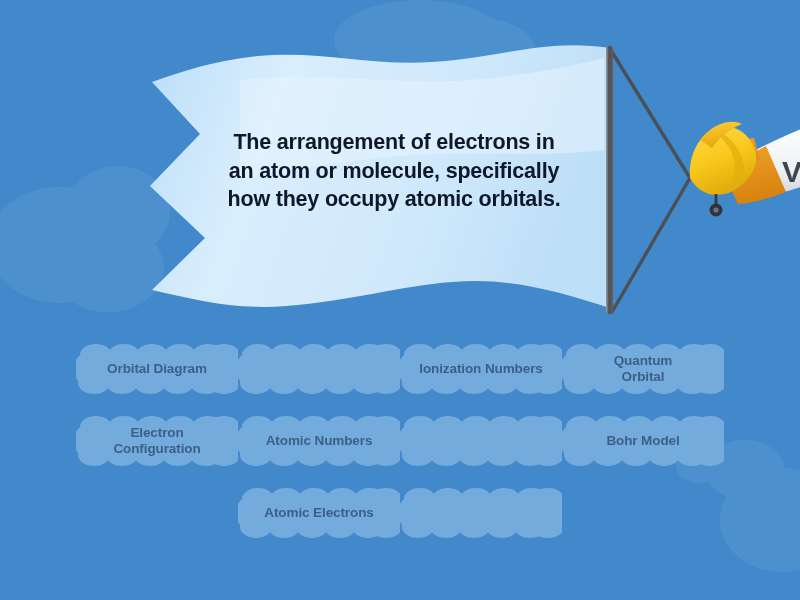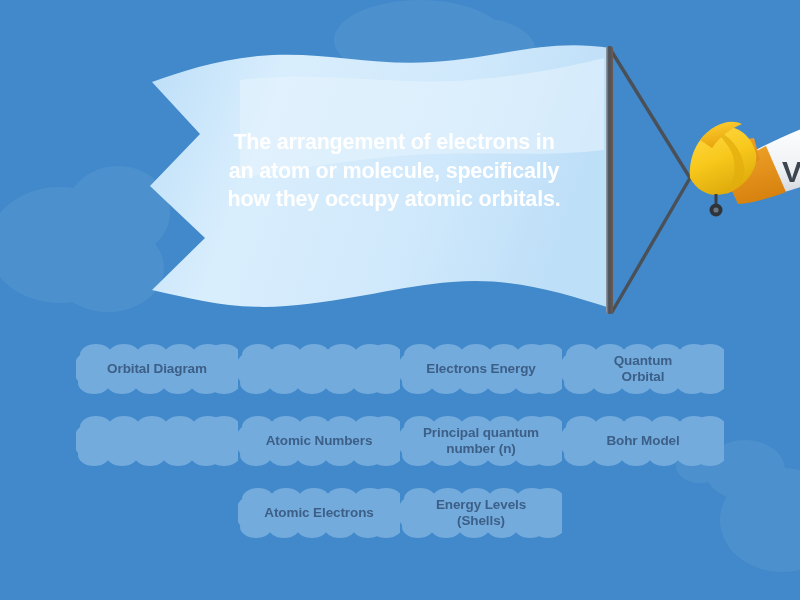--- a/index.html
+++ b/index.html
@@ -44,21 +44,21 @@
   
   #banner-text {
     position: absolute;
     left: 196px;
     top: 128px;
     width: 396px;
     text-align: center;
     font-size: 21.5px;
     font-weight: bold;
     line-height: 1.33;
-    color: #ffffff;
+    color: #0f172a;
     letter-spacing: -0.2px;
     white-space: pre-line;
   }
 
   
   #options {
     position: absolute;
     left: 0;
     top: 340px;
     width: 800px;
@@ -293,21 +293,21 @@
             <ellipse cx="18" cy="43" rx="16" ry="11"></ellipse>
             <ellipse cx="46" cy="43" rx="16" ry="11"></ellipse>
             <ellipse cx="74" cy="43" rx="16" ry="11"></ellipse>
             <ellipse cx="102" cy="43" rx="16" ry="11"></ellipse>
             <ellipse cx="130" cy="43" rx="16" ry="11"></ellipse>
             <ellipse cx="148" cy="43" rx="16" ry="11"></ellipse>
             <ellipse cx="8" cy="29" rx="10" ry="15"></ellipse>
             <ellipse cx="154" cy="29" rx="10" ry="15"></ellipse>
           </g>
         </svg>
-        <div class="opt-label">Electrons Energy</div>
+        <div class="opt-label">Ionization Numbers</div>
       </div>
       <div class="option">
         <svg class="cloud-bg" viewBox="0 0 162 58" preserveAspectRatio="none">
           <g fill="#74abdd">
             <rect x="6" y="10" width="150" height="38" rx="12"></rect>
             <ellipse cx="20" cy="15" rx="16" ry="11"></ellipse>
             <ellipse cx="48" cy="15" rx="16" ry="11"></ellipse>
             <ellipse cx="76" cy="15" rx="16" ry="11"></ellipse>
             <ellipse cx="104" cy="15" rx="16" ry="11"></ellipse>
             <ellipse cx="132" cy="15" rx="16" ry="11"></ellipse>
@@ -340,20 +340,22 @@
             <ellipse cx="18" cy="43" rx="16" ry="11"></ellipse>
             <ellipse cx="46" cy="43" rx="16" ry="11"></ellipse>
             <ellipse cx="74" cy="43" rx="16" ry="11"></ellipse>
             <ellipse cx="102" cy="43" rx="16" ry="11"></ellipse>
             <ellipse cx="130" cy="43" rx="16" ry="11"></ellipse>
             <ellipse cx="148" cy="43" rx="16" ry="11"></ellipse>
             <ellipse cx="8" cy="29" rx="10" ry="15"></ellipse>
             <ellipse cx="154" cy="29" rx="10" ry="15"></ellipse>
           </g>
         </svg>
+        <div class="opt-label">Electron
+Configuration</div>
       </div>
       <div class="option">
         <svg class="cloud-bg" viewBox="0 0 162 58" preserveAspectRatio="none">
           <g fill="#74abdd">
             <rect x="6" y="10" width="150" height="38" rx="12"></rect>
             <ellipse cx="20" cy="15" rx="16" ry="11"></ellipse>
             <ellipse cx="48" cy="15" rx="16" ry="11"></ellipse>
             <ellipse cx="76" cy="15" rx="16" ry="11"></ellipse>
             <ellipse cx="104" cy="15" rx="16" ry="11"></ellipse>
             <ellipse cx="132" cy="15" rx="16" ry="11"></ellipse>
@@ -383,22 +385,20 @@
             <ellipse cx="18" cy="43" rx="16" ry="11"></ellipse>
             <ellipse cx="46" cy="43" rx="16" ry="11"></ellipse>
             <ellipse cx="74" cy="43" rx="16" ry="11"></ellipse>
             <ellipse cx="102" cy="43" rx="16" ry="11"></ellipse>
             <ellipse cx="130" cy="43" rx="16" ry="11"></ellipse>
             <ellipse cx="148" cy="43" rx="16" ry="11"></ellipse>
             <ellipse cx="8" cy="29" rx="10" ry="15"></ellipse>
             <ellipse cx="154" cy="29" rx="10" ry="15"></ellipse>
           </g>
         </svg>
-        <div class="opt-label">Principal quantum
-number (n)</div>
       </div>
       <div class="option">
         <svg class="cloud-bg" viewBox="0 0 162 58" preserveAspectRatio="none">
           <g fill="#74abdd">
             <rect x="6" y="10" width="150" height="38" rx="12"></rect>
             <ellipse cx="20" cy="15" rx="16" ry="11"></ellipse>
             <ellipse cx="48" cy="15" rx="16" ry="11"></ellipse>
             <ellipse cx="76" cy="15" rx="16" ry="11"></ellipse>
             <ellipse cx="104" cy="15" rx="16" ry="11"></ellipse>
             <ellipse cx="132" cy="15" rx="16" ry="11"></ellipse>
@@ -452,17 +452,15 @@
             <ellipse cx="18" cy="43" rx="16" ry="11"></ellipse>
             <ellipse cx="46" cy="43" rx="16" ry="11"></ellipse>
             <ellipse cx="74" cy="43" rx="16" ry="11"></ellipse>
             <ellipse cx="102" cy="43" rx="16" ry="11"></ellipse>
             <ellipse cx="130" cy="43" rx="16" ry="11"></ellipse>
             <ellipse cx="148" cy="43" rx="16" ry="11"></ellipse>
             <ellipse cx="8" cy="29" rx="10" ry="15"></ellipse>
             <ellipse cx="154" cy="29" rx="10" ry="15"></ellipse>
           </g>
         </svg>
-        <div class="opt-label">Energy Levels
-(Shells)</div>
       </div>
     </div>
   </div>
 
 </body></html>

